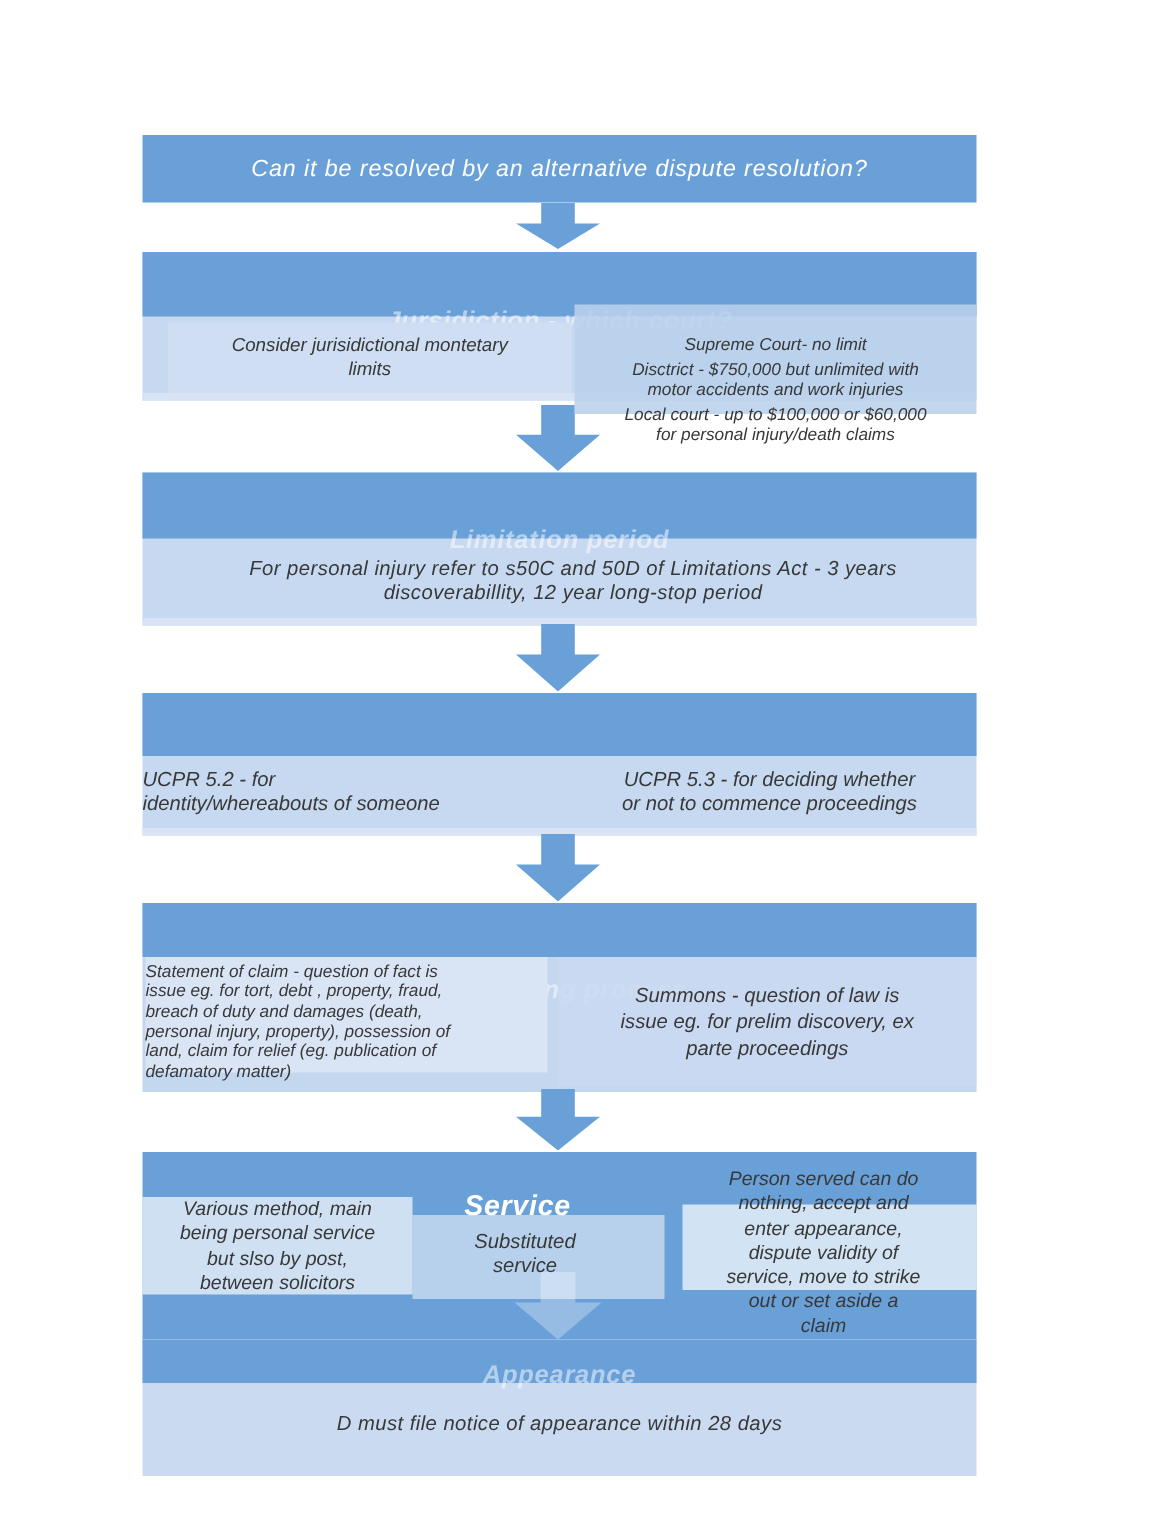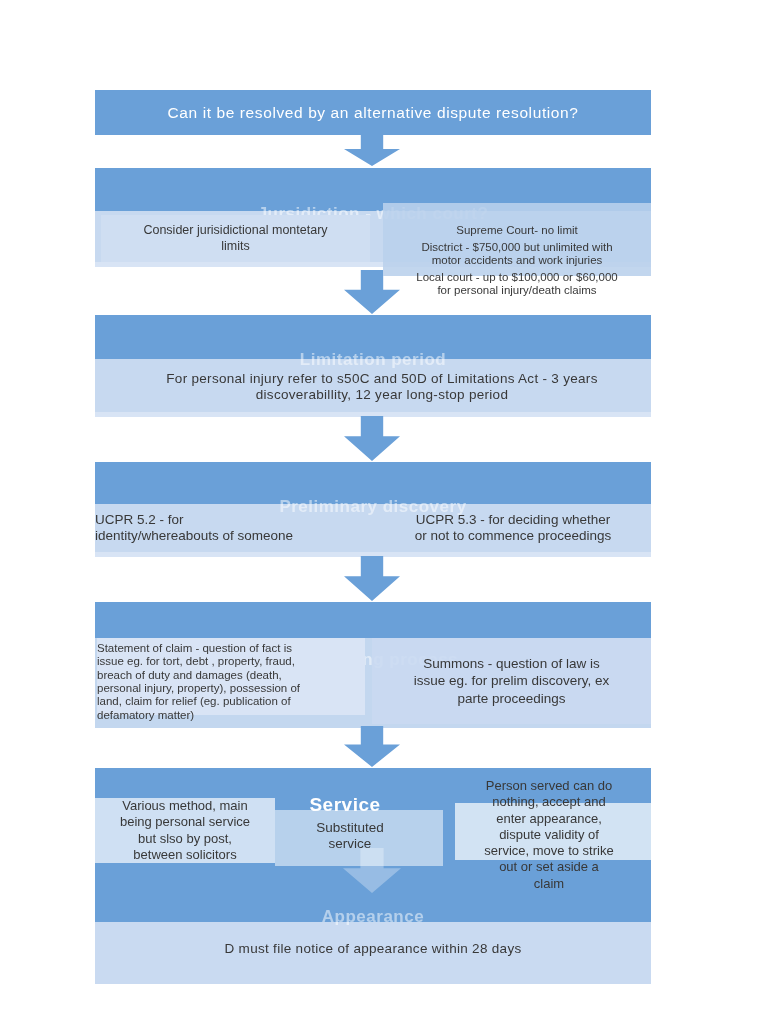--- a/index.html
+++ b/index.html
@@ -1,38 +1,38 @@
 <!DOCTYPE html>
 <html><head>
 <meta charset="utf-8">
 <style>
   html,body{margin:0;padding:0;background:#ffffff;}
   .page{position:relative;width:768px;height:1024px;background:#ffffff;overflow:hidden;
-        font-family:"Liberation Sans",sans-serif;color:#383838;}
+        font-family:"Liberation Sans",sans-serif;color:#383838;font-style:italic;}
   .sec{position:absolute;left:95px;width:556px;}
   .band{position:absolute;left:0;right:0;top:0;background:#6aa0d8;z-index:0;}
   .strip{position:absolute;left:0;right:0;height:5px;background:#d8e4f5;z-index:0;}
   .ghost{position:absolute;left:0;right:0;text-align:center;font-weight:bold;font-size:17px;
          letter-spacing:.5px;color:rgba(255,255,255,.5);z-index:1;white-space:nowrap;}
   .box{position:absolute;z-index:2;}
   .pre{white-space:pre-line;}
   .ctr{display:flex;align-items:center;justify-content:center;text-align:center;}
   .arr{position:absolute;left:344px;width:56px;background:#6aa0d8;z-index:0;
        clip-path:polygon(30% 0,70% 0,70% 45%,100% 45%,50% 100%,0 45%,30% 45%);}
 
   
   .s1{top:90px;height:45px;background:#6aa0d8;}
   .s1t{width:100%;height:100%;color:#ffffff;font-size:15.5px;letter-spacing:.6px;}
   .a1{top:135px;height:31px;}
   
   .s2{top:168px;height:99px;background:#c7d9f0;}
   .s2 .band{height:43px;}
   .s2 .ghost{top:36px;}
   .s2strip{bottom:0;}
-  .s2l{left:6px;top:47px;width:269px;height:47px;background:#cfdef2;font-size:12.5px;line-height:1.25;}
+  .s2l{left:17px;top:47px;width:269px;height:47px;background:#cfdef2;font-size:12.5px;line-height:1.25;}
   .s2r{left:288px;top:35px;width:268px;height:73px;background:rgba(185,208,236,.88);
        font-size:11.5px;line-height:1.18;text-align:center;padding-top:21px;box-sizing:border-box;}
   .s2r p{margin:0 0 3px 0;}
   .a2{top:270px;height:44px;}
   
   .s3{top:315px;height:102px;background:#c7d9f0;}
   .s3 .band{height:44px;}
   .s3 .ghost{top:35px;}
   .s3strip{bottom:0;}
   .s3b{position:absolute;left:26px;right:8px;top:56px;font-size:13.5px;line-height:1.2;
@@ -107,21 +107,20 @@
     <div class="band"></div>
     <div class="ghost">Limitation period</div>
     <div class="strip s3strip"></div>
     <div class="s3b pre">For personal injury refer to s50C and 50D of Limitations Act - 3 years
 discoverabillity, 12 year long-stop period</div>
   </div>
   <div class="arr a3"></div>
 
   <div class="sec s4">
     <div class="band"></div>
-    <div class="ghost">Preliminary discovery</div>
     <div class="strip s4strip"></div>
     <div class="box s4l pre">UCPR 5.2 - for
 identity/whereabouts of someone</div>
     <div class="box s4r pre">UCPR 5.3 - for deciding whether
 or not to commence proceedings</div>
   </div>
   <div class="arr a4"></div>
 
   <div class="sec s5">
     <div class="band"></div>

